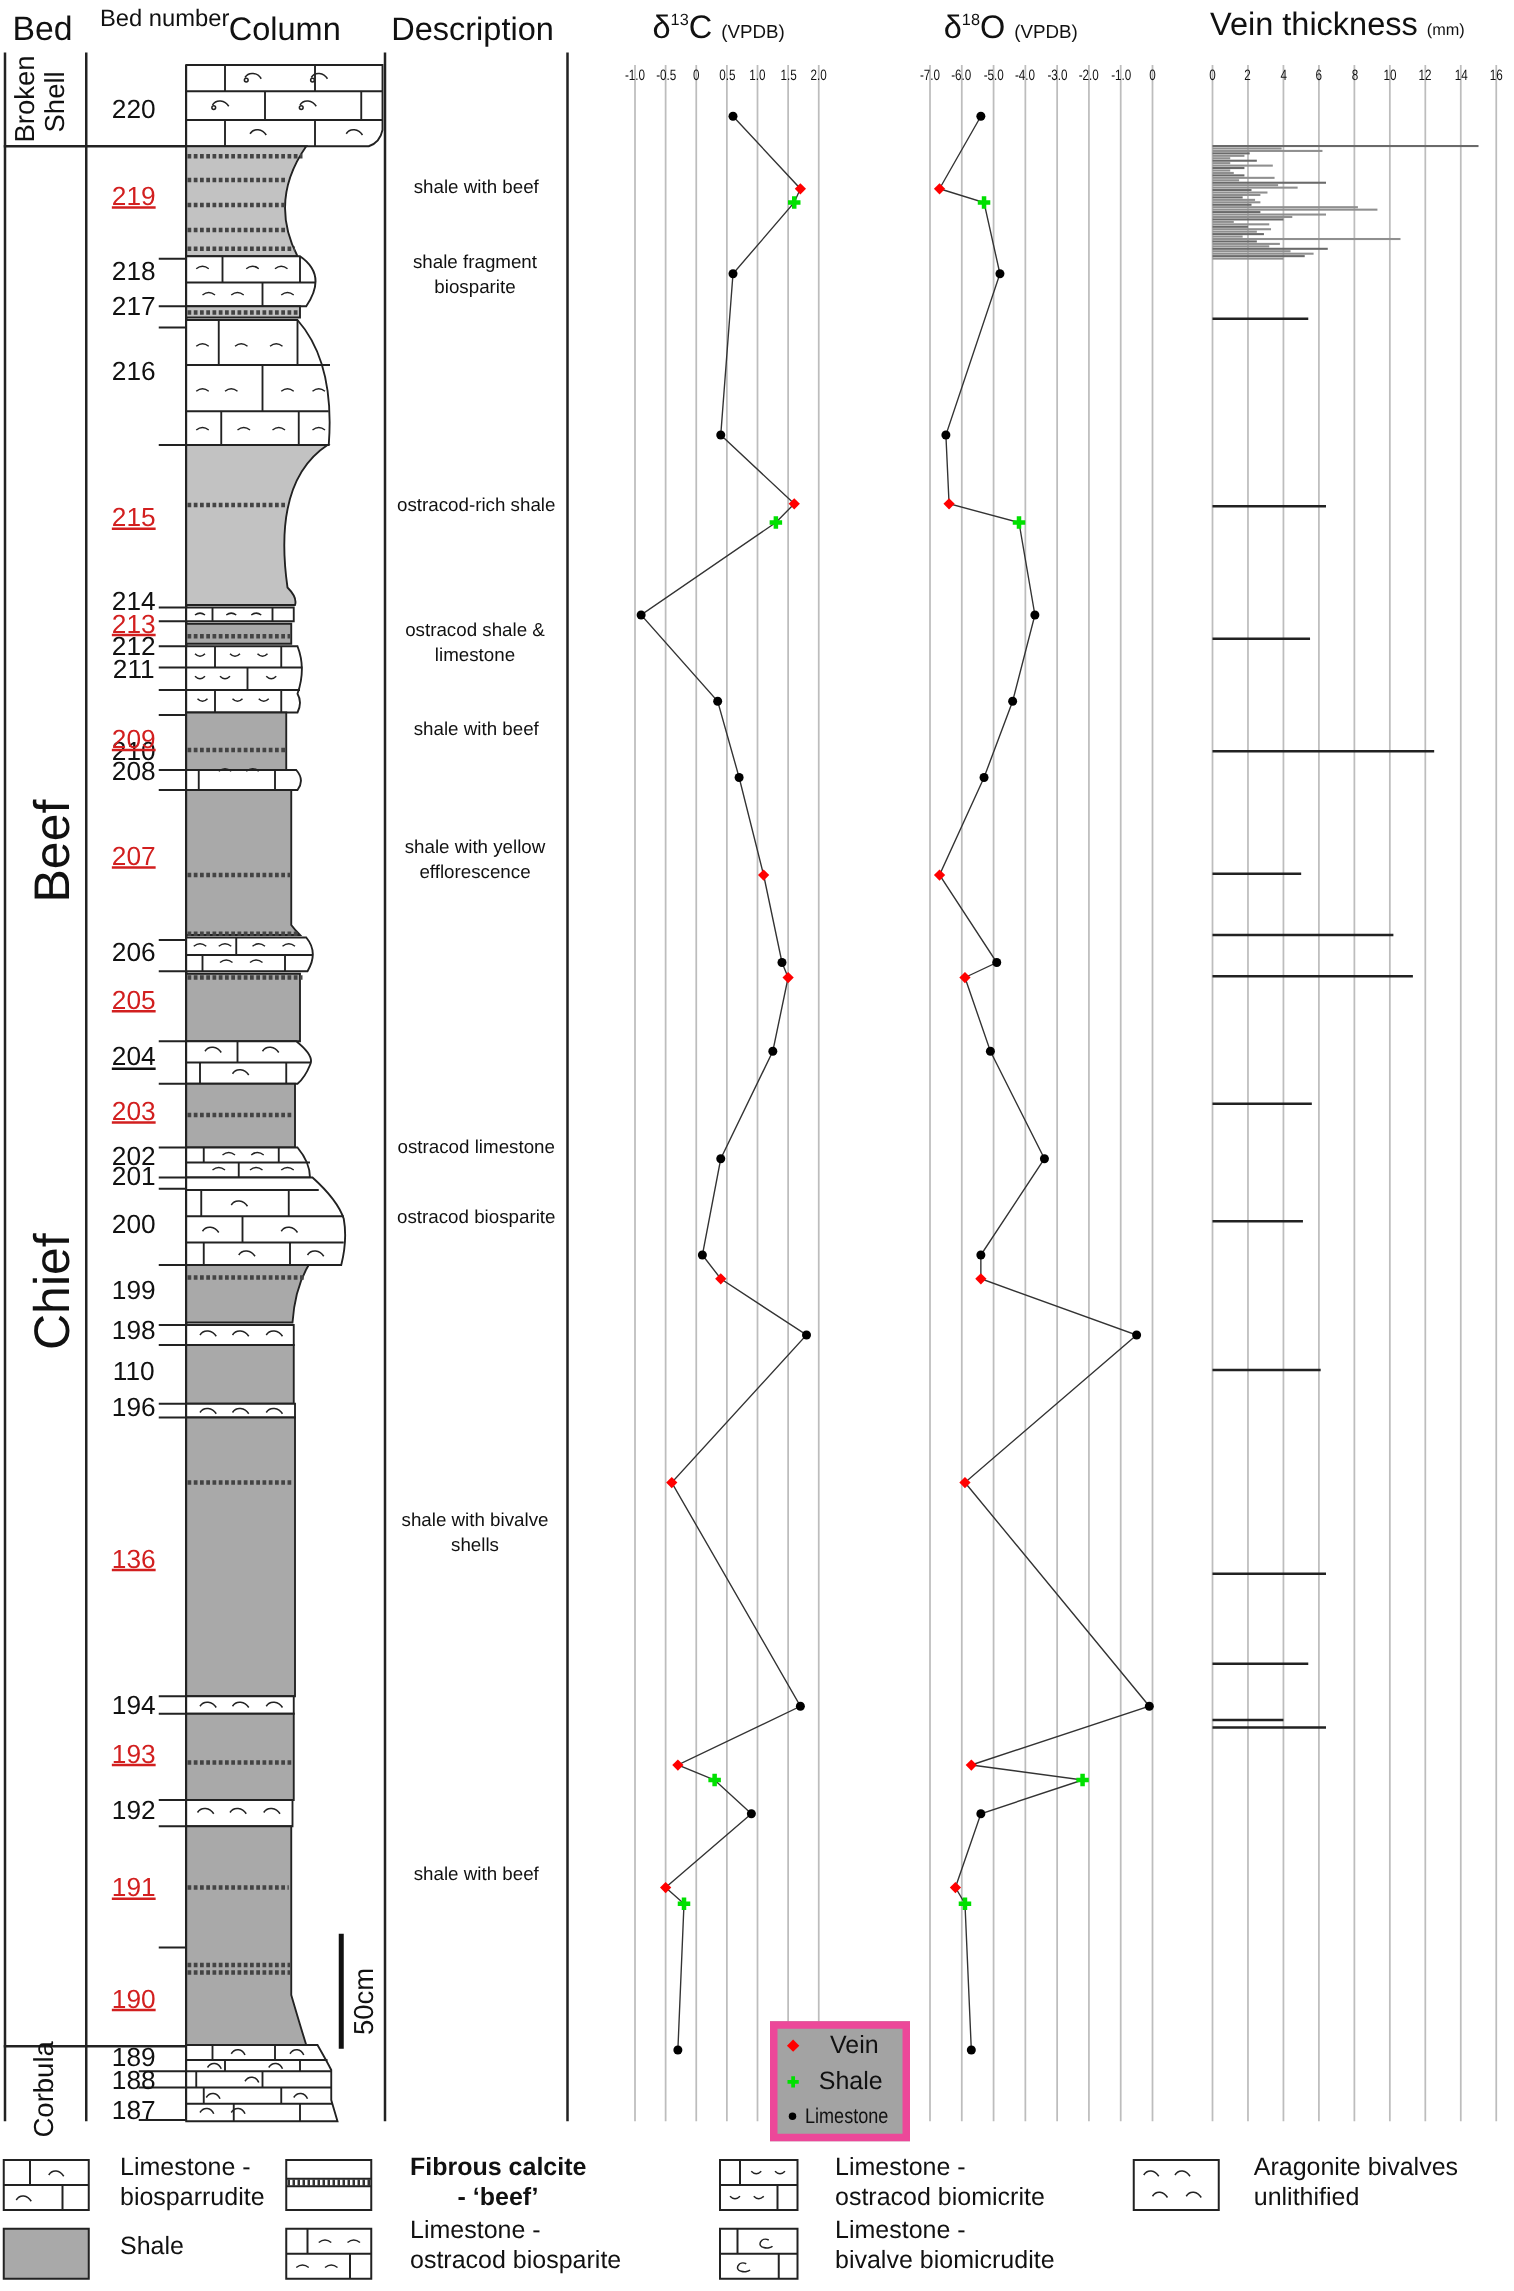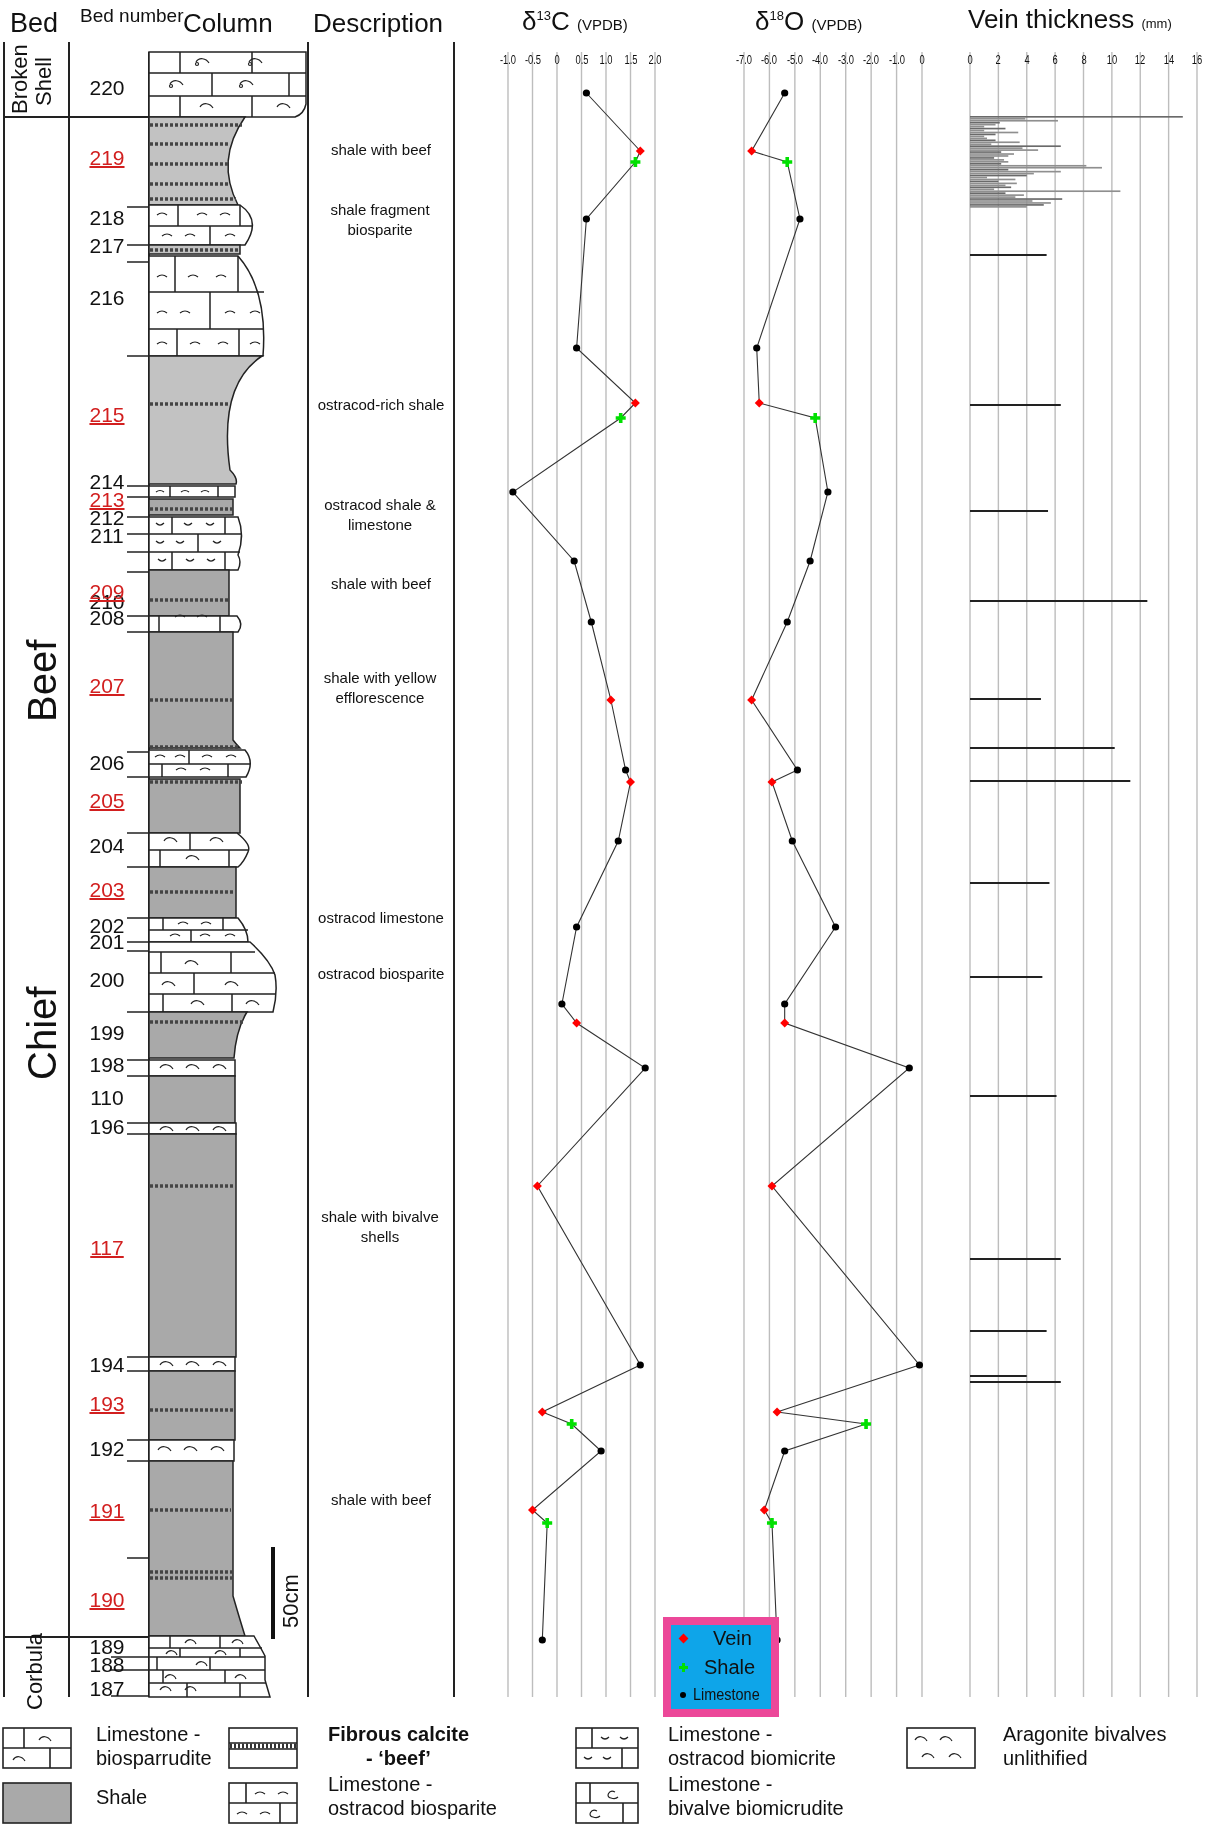--- a/index.html
+++ b/index.html
@@ -8,21 +8,21 @@
   .hdr { position:absolute; font-size:26px; line-height:1; white-space:nowrap; }
   .hdr-small { font-size:19px; text-align:center; line-height:20px; }
   .sub { font-size:15px; }
   sup { font-size:13px; }
   .vline { position:absolute; width:2px; background:#222; }
   .bednum { position:absolute; font-size:21px; width:70px; text-align:center; line-height:22px; }
   .bednum.red { color:#d21f1f; text-decoration:underline; text-decoration-thickness:1.5px; }
   .desc { position:absolute; font-size:15px; text-align:center; width:160px; line-height:20px; }
   .rot { position:absolute; transform-origin:0 0; transform:rotate(-90deg); white-space:nowrap; }
   .tick { position:absolute; font-size:12px; transform:translateX(-50%) scaleX(0.78); white-space:nowrap; }
-  .legend-box { position:absolute; border:8px solid #ec4899; background:#0ea5e9;margin-left:47px; }
+  .legend-box { position:absolute; border:6px solid #ec4899; background:#a3a3a3; }
   .lg-item { position:absolute; font-size:21px; line-height:24px; white-space:nowrap; }
 </style>
 </head>
 <body>
 
 <div class="hdr" style="left:10px;top:10px;font-size:27px;">Bed</div>
 <div class="hdr hdr-small" style="left:72px;top:6px;width:80px;">
   <span style="display:block;width:64px;margin:0 auto;">Bed number</span>
 </div>
 <div class="hdr" style="left:183px;top:10px;">Column</div>
@@ -169,30 +169,30 @@
     <div class="bednum" style="left: 72px; top: 471px;">214</div>
     <div class="bednum red" style="left: 72px; top: 489px;">213</div>
     <div class="bednum" style="left: 72px; top: 507px;">212</div>
     <div class="bednum" style="left: 72px; top: 525px;">211</div>
     <div class="bednum" style="left: 72px; top: 543px; margin-top: 48px;">210</div>
     <div class="bednum red" style="left: 72px; top: 581px;">209</div>
     <div class="bednum" style="left: 72px; top: 607px;">208</div>
     <div class="bednum red" style="left: 72px; top: 675px;">207</div>
     <div class="bednum" style="left: 72px; top: 752px;">206</div>
     <div class="bednum red" style="left: 72px; top: 790px;">205</div>
-    <div class="bednum" style="left: 72px; top: 835px;">204</div>
+    <div class="bednum" style="left: 72px; top: 835px; text-decoration: underline;">204</div>
     <div class="bednum red" style="left: 72px; top: 879px;">203</div>
     <div class="bednum" style="left: 72px; top: 915px;">202</div>
     <div class="bednum" style="left: 72px; top: 931px;">201</div>
     <div class="bednum" style="left: 72px; top: 969px;">200</div>
     <div class="bednum" style="left: 72px; top: 1022px;">199</div>
     <div class="bednum" style="left: 72px; top: 1054px;">198</div>
     <div class="bednum" style="left: 72px; top: 1087px;">110</div>
     <div class="bednum" style="left: 72px; top: 1116px;">196</div>
-    <div class="bednum red" style="left: 72px; top: 1237px;">117</div>
+    <div class="bednum red" style="left: 72px; top: 1237px;">136</div>
     <div class="bednum" style="left: 72px; top: 1354px;">194</div>
     <div class="bednum red" style="left: 72px; top: 1393px;">193</div>
     <div class="bednum" style="left: 72px; top: 1438px;">192</div>
     <div class="bednum red" style="left: 72px; top: 1500px;">191</div>
     <div class="bednum red" style="left: 72px; top: 1589px;">190</div>
     <div class="bednum" style="left: 72px; top: 1636px;">189</div>
     <div class="bednum" style="left: 72px; top: 1654px;">188</div>
     <div class="bednum" style="left: 72px; top: 1678px;">187</div>
   </div>
 

